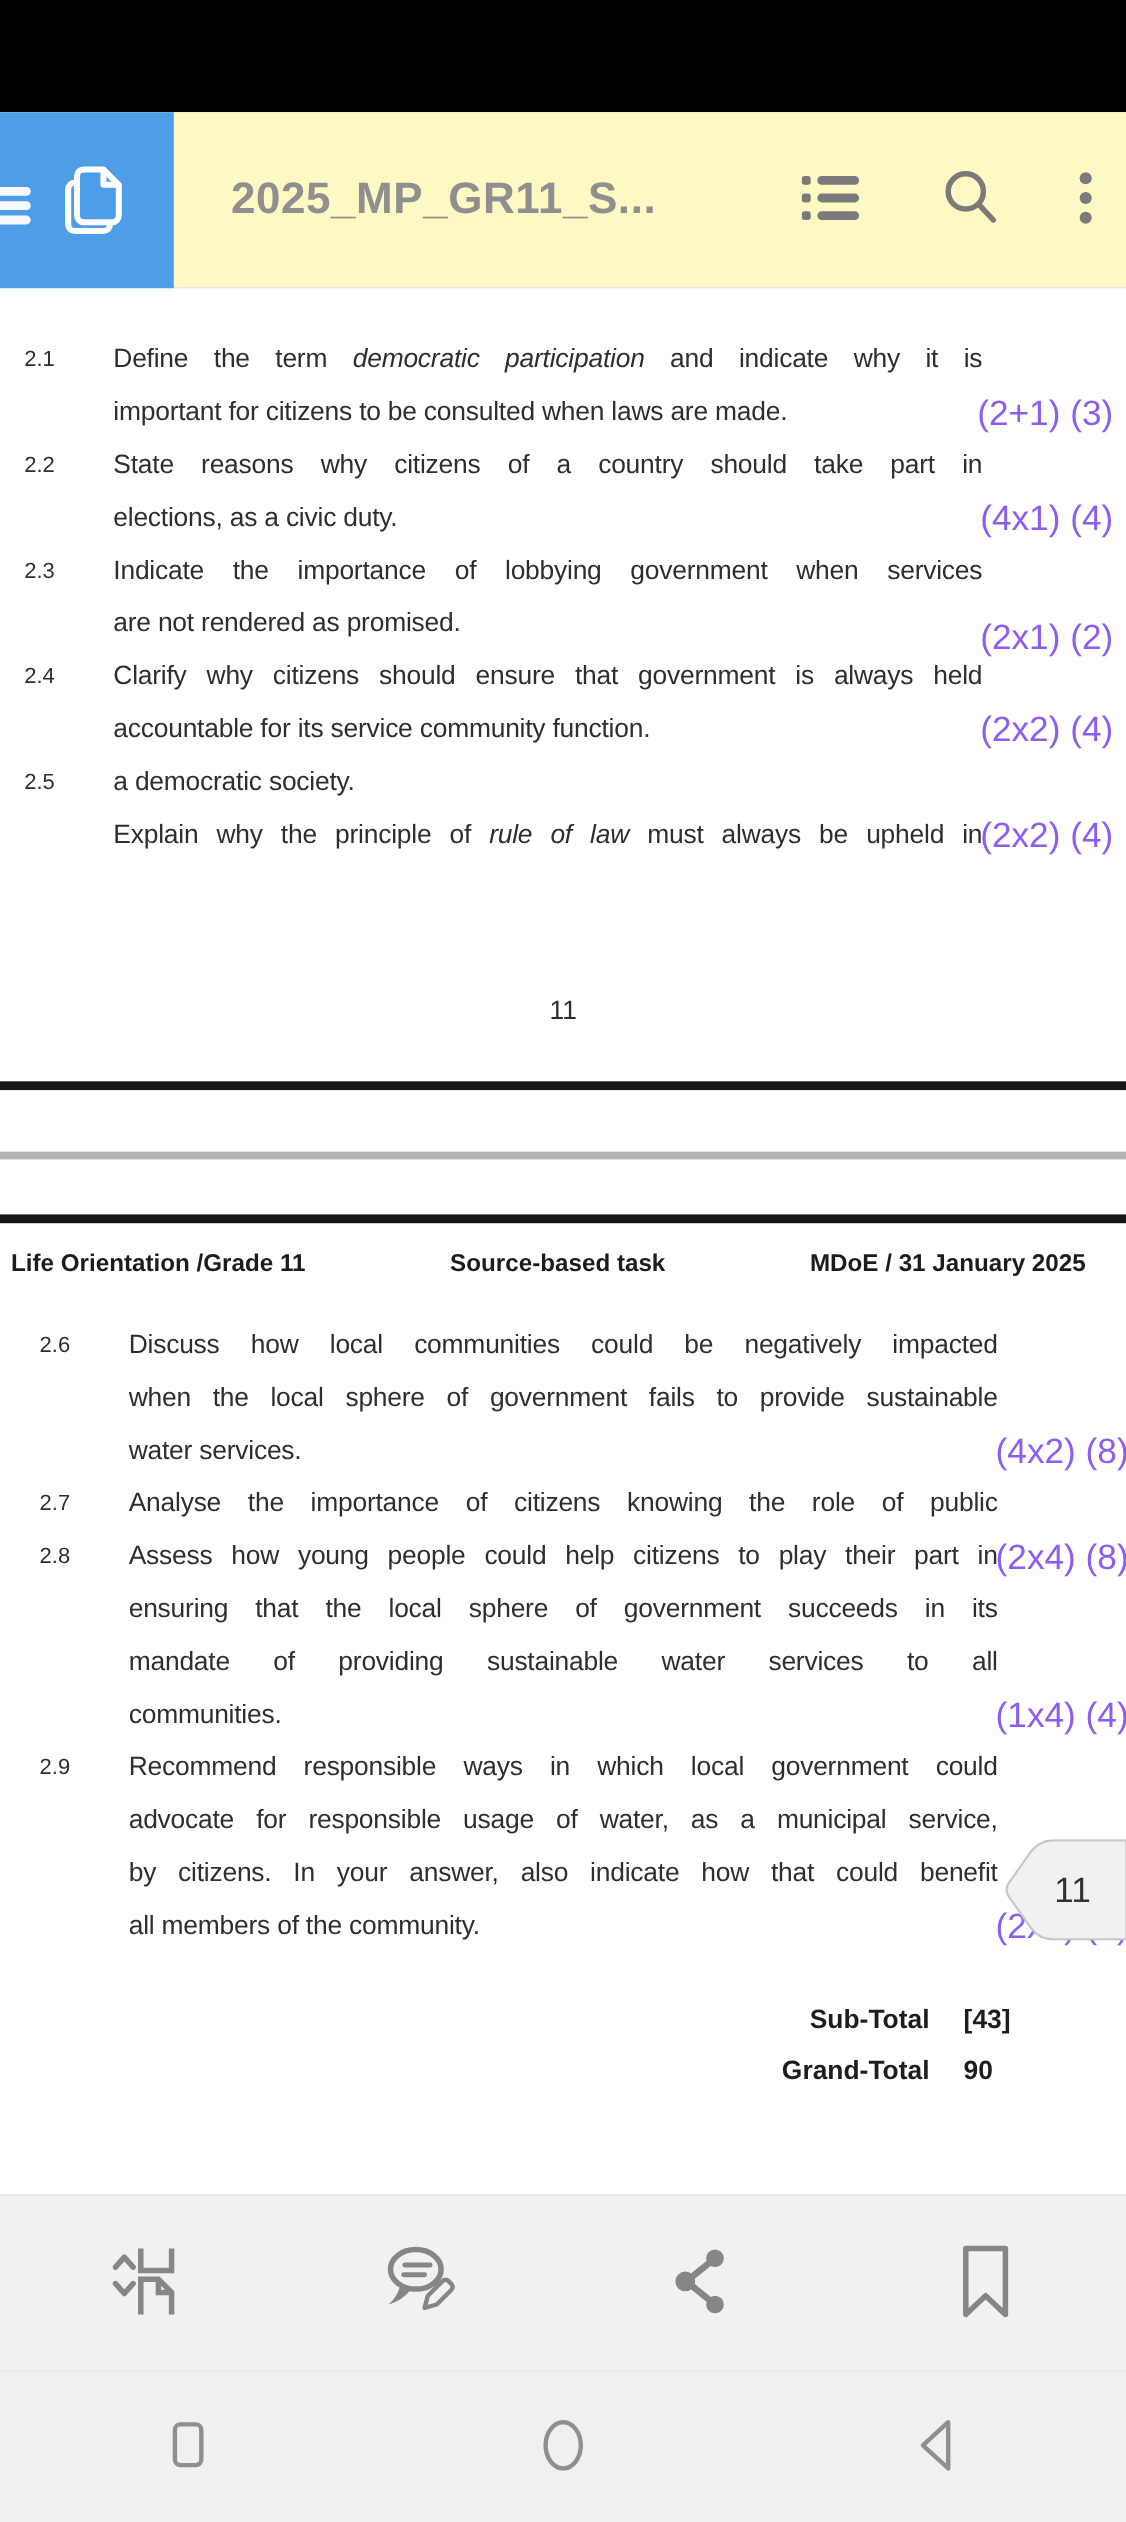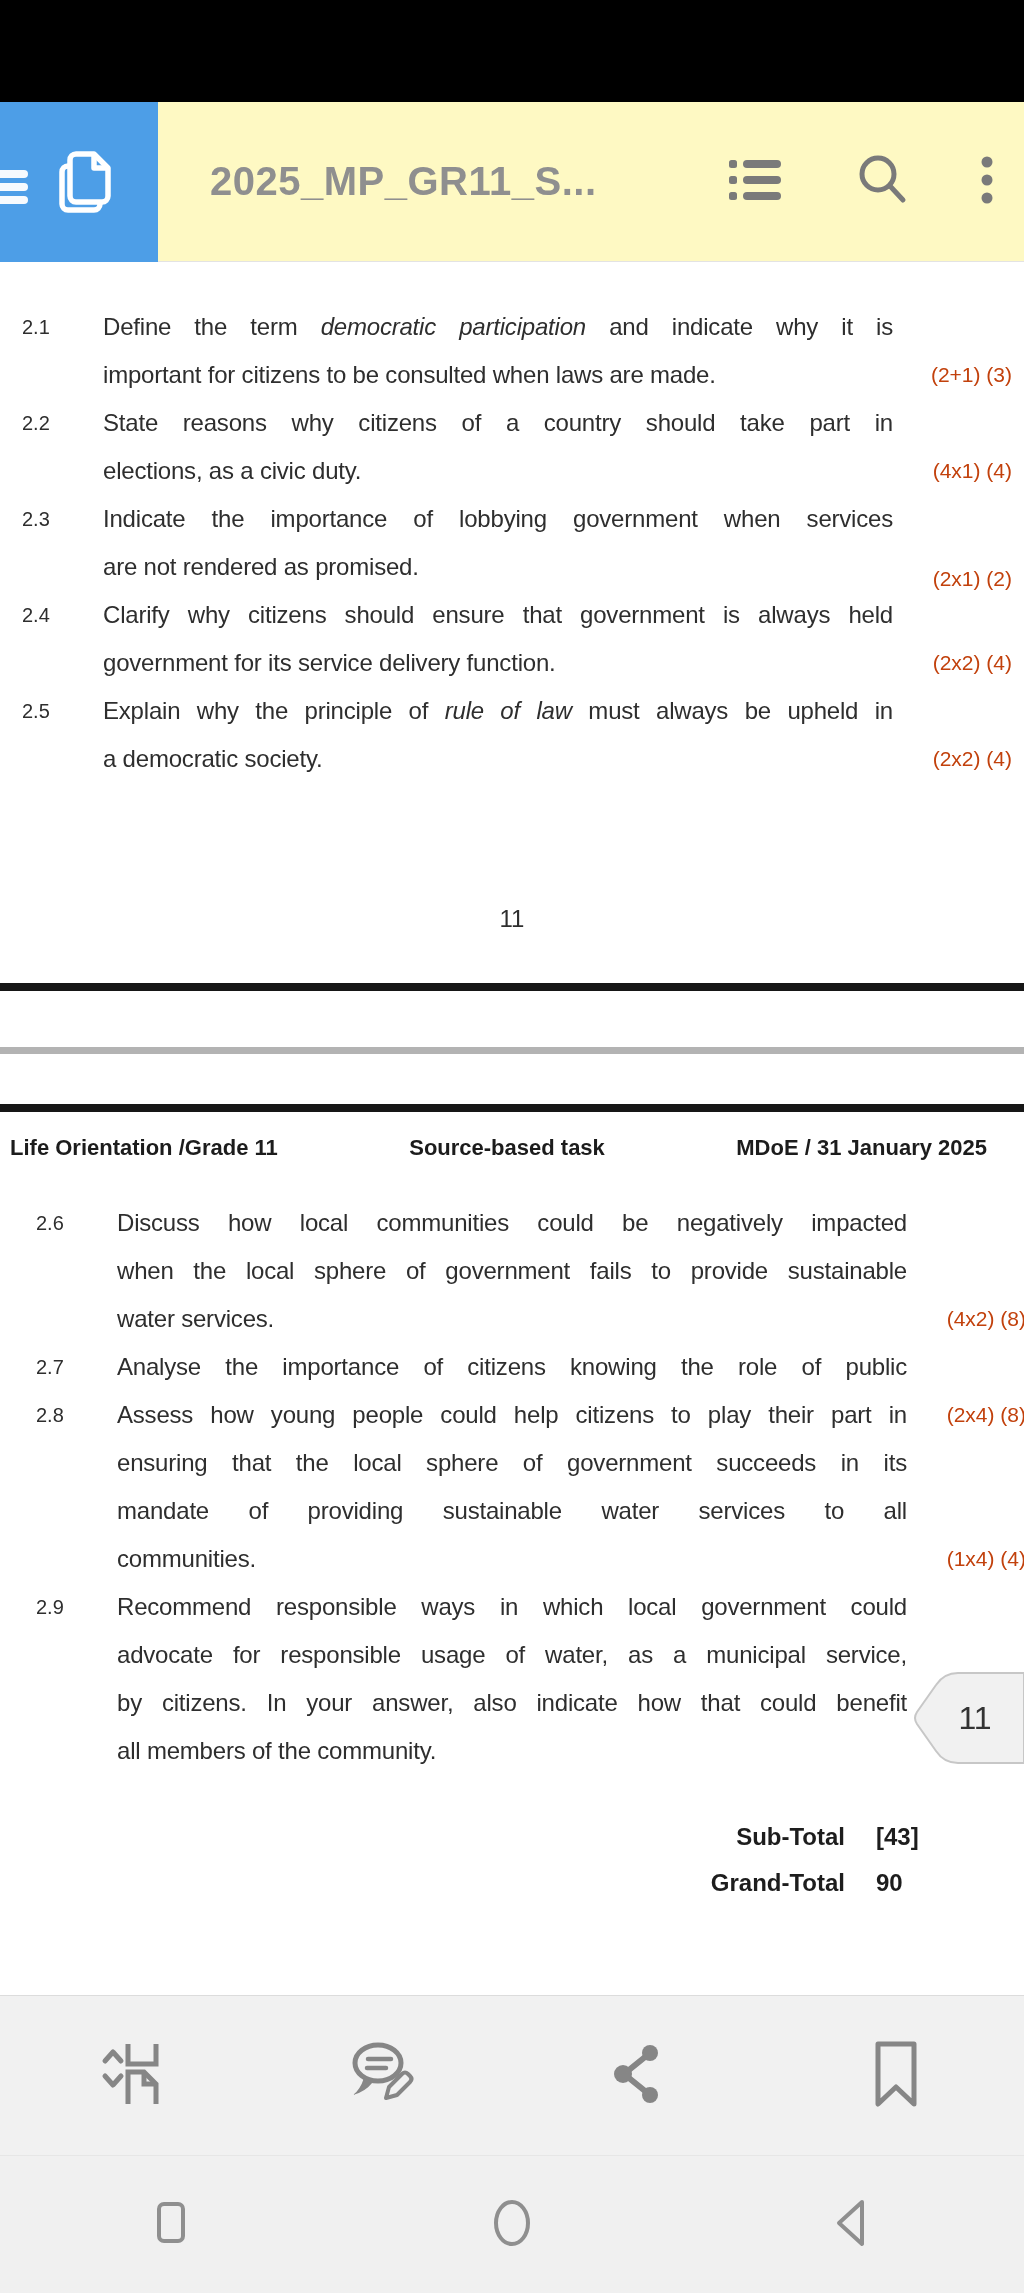--- a/index.html
+++ b/index.html
@@ -23,21 +23,21 @@
   
   .qwrap{position:absolute;left:0;width:1024px;}
   #p1q{top:303px;} #p2q{top:1199px;padding-left:14px;}
   .question{position:relative;}
   .q-num{position:absolute;left:22px;top:0;font-size:20px;color:#2e2e2e;line-height:48px;}
   .q-line{margin-left:103px;margin-right:131px;height:48px;line-height:48px;font-size:24px;
           color:#2e2e2e;letter-spacing:-0.2px;white-space:nowrap;}
   .q-line.just{white-space:normal;text-align:justify;overflow:hidden;}
   .q-line.just::after{content:"";display:inline-block;width:100%;height:0;}
   .it{font-style:italic;}
-  .q-marks{position:absolute;right:12px;font-size:21px;line-height:48px;color:#c2410c;white-space:nowrap;}
+  .q-marks{position:absolute;right:12px;font-size:32px;line-height:48px;color:#8b5cf6;white-space:nowrap;}
 
   .pagenum{position:absolute;top:895px;left:0;width:1024px;text-align:center;font-size:24px;
            color:#2e2e2e;line-height:48px;}
 
   
   .sep{position:absolute;left:0;right:0;}
   #sep-b1{top:983px;height:8px;background:#161616;}
   #sep-g {top:1047px;height:7px;background:#b3b3b3;}
   #sep-b2{top:1104px;height:8px;background:#161616;}
 
@@ -139,27 +139,27 @@
       </div>
       <div class="question">
         <span class="q-num">2.3</span>
         <div class="q-line just"><span>Indicate the importance of lobbying government when services</span></div>
         <div class="q-line"><span>are not rendered as promised.</span></div>
         <span class="q-marks" style="top: 60px; text-align: center;">(2x1) (2)</span>
       </div>
       <div class="question">
         <span class="q-num">2.4</span>
         <div class="q-line just"><span>Clarify why citizens should ensure that government is always held</span></div>
-        <div class="q-line"><span>government for its service delivery function.</span></div>
+        <div class="q-line"><span>accountable for its service community function.</span></div>
         <span class="q-marks" style="top: 48px;">(2x2) (4)</span>
       </div>
       <div class="question">
         <span class="q-num">2.5</span>
+        <div class="q-line"><span>a democratic society.</span></div>
         <div class="q-line just"><span>Explain why the principle of </span><span class="it">rule of law</span><span> must always be upheld in</span></div>
-        <div class="q-line"><span>a democratic society.</span></div>
         <span class="q-marks" style="top: 48px;">(2x2) (4)</span>
       </div>
     </div>
 
   <div class="pagenum">11</div>
 
   <div class="sep" id="sep-b1"></div>
   <div class="sep" id="sep-g"></div>
   <div class="sep" id="sep-b2"></div>
 

